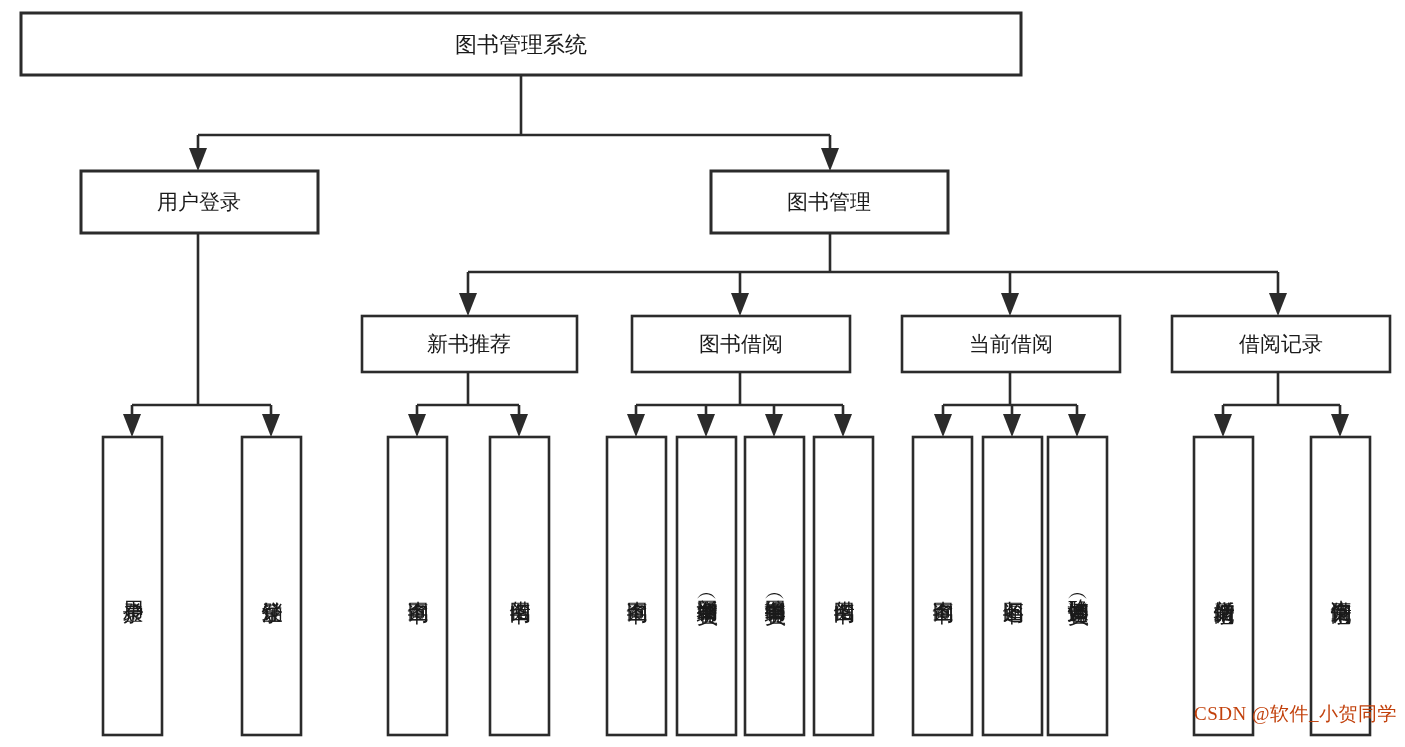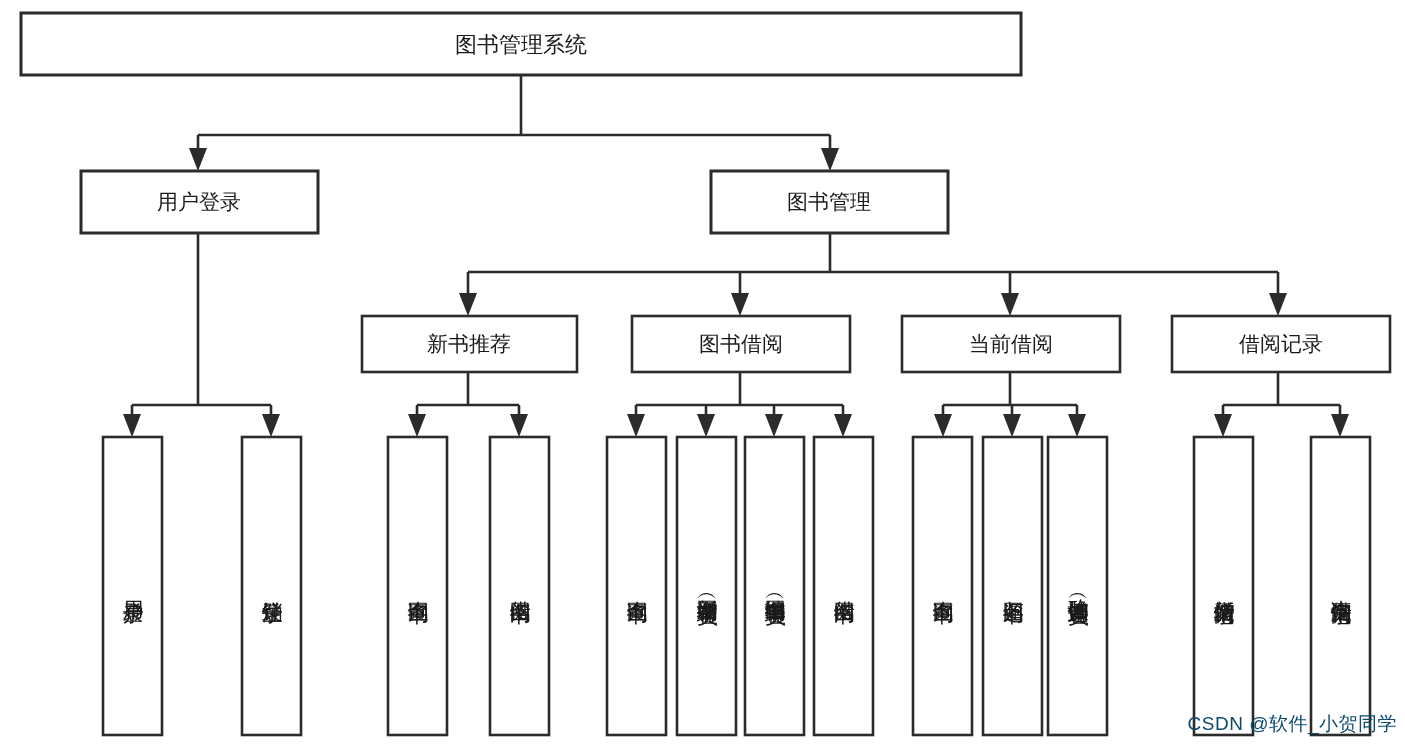--- a/index.html
+++ b/index.html
@@ -62,24 +62,24 @@
   .leaf-fo-wrap {
     width: 100%;
     height: 100%;
     display: flex;
     align-items: center;
     justify-content: center;
   }
   .watermark {
     position: absolute;
     right: 8px;
-    bottom: 10px;
-    font-family: Liberation Sans, sans-serif;
+    bottom: 20px;
+    font-family: Liberation Serif, serif;
     font-size: 19px;
-    color: #0c4a6e;
+    color: #c2410c;
     letter-spacing: 0.5px;
     pointer-events: none;
     user-select: none;
   }
 </style>
 </head>
 <body>
 
 <div id="diagram-root">
   <svg width="1405" height="747" viewBox="0 0 1405 747" xmlns="http://www.w3.org/2000/svg">

